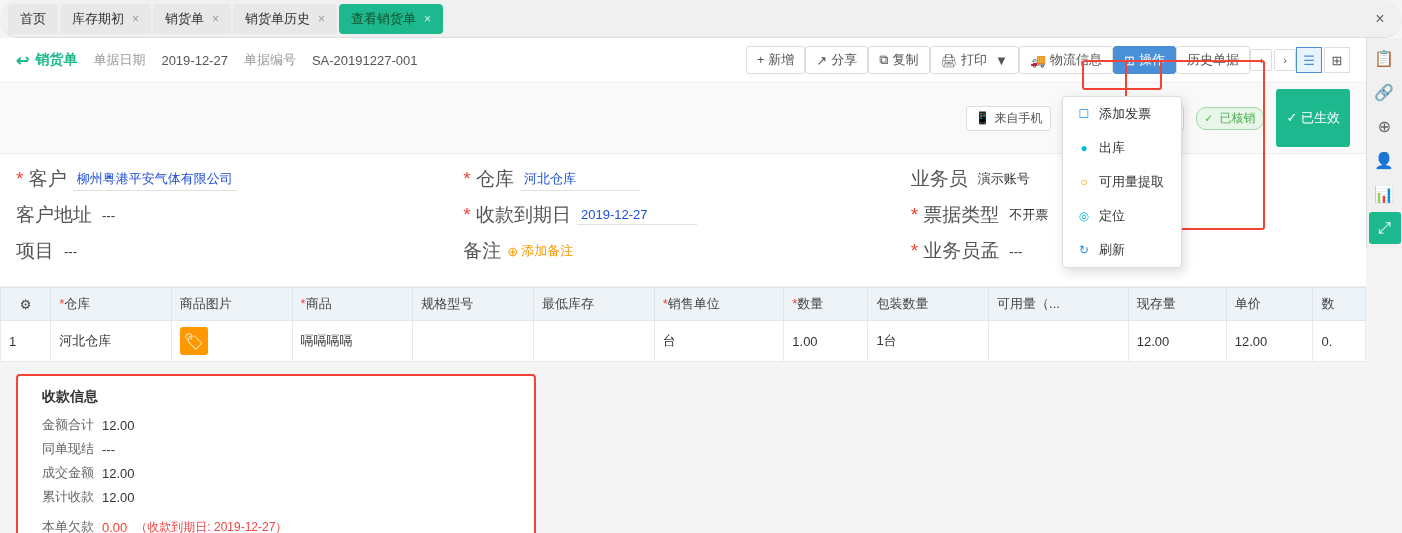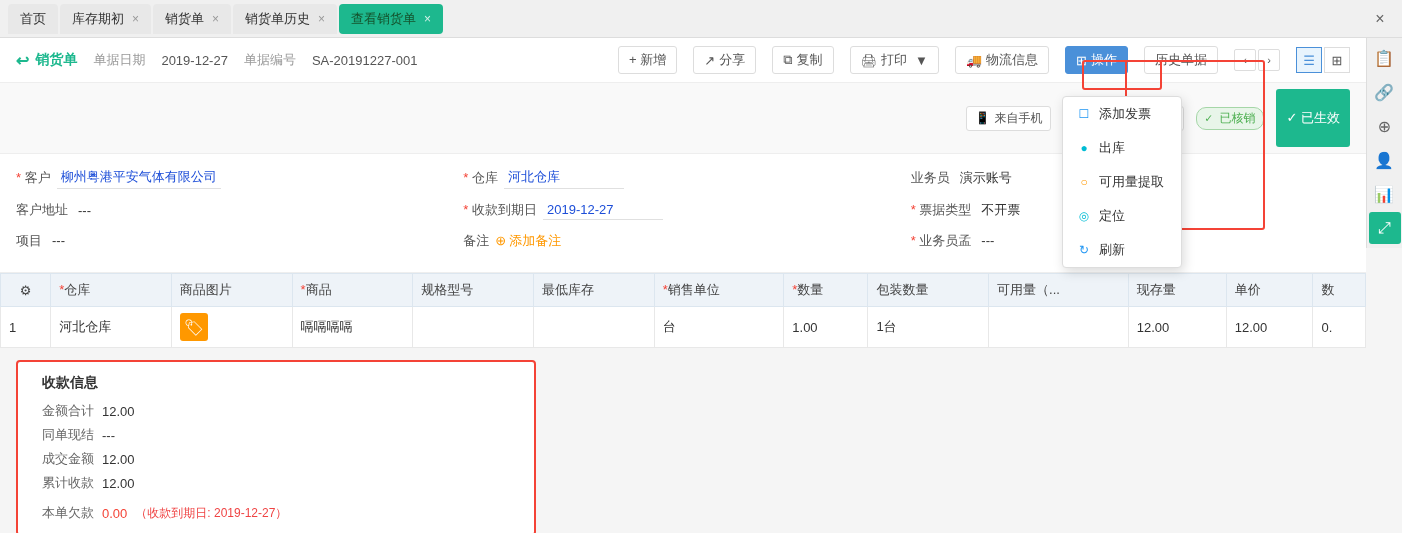--- a/index.html
+++ b/index.html
@@ -1,42 +1,42 @@
 <!DOCTYPE html>
 <html><head>
   <meta charset="utf-8">
   <style>
     * { box-sizing: border-box; margin: 0; padding: 0; }
     body { font-family: 'Microsoft YaHei', Arial, sans-serif; font-size: 13px; background: #f5f5f5; color: #333; overflow: hidden; }
 
     
     .tab-bar {
       display: flex; align-items: center; background: #f0f0f0; border-bottom: 1px solid #ddd;
-      height: 38px; padding: 16px 8px; gap: 2px;
+      height: 38px; padding: 16px 8px; gap: 2px; border-radius: 19px;
     }
     .tab-item {
       display: flex; align-items: center; padding: 0 12px; height: 30px; cursor: pointer;
       border-radius: 4px 4px 0 0; font-size: 13px; gap: 4px; white-space: nowrap;
     }
     .tab-item:not(.active) { background: #e8e8e8; }
     .tab-close { color: #999; font-size: 12px; cursor: pointer; margin-left: 4px; }
     .tab-special { background: #1db88e !important; color: #fff; border-radius: 4px; }
     .tab-special .tab-close { color: rgba(255,255,255,0.8); }
     .tab-bar-end { margin-left: auto; }
     .close-btn { width: 28px; height: 28px; display: flex; align-items: center; justify-content: center; cursor: pointer; color: #666; font-size: 16px; }
 
     
     .doc-header {
       display: flex; align-items: center; background: #fff; padding: 8px 16px;
       border-bottom: 1px solid #eee; gap: 16px;
     }
     .doc-title { display: flex; align-items: center; gap: 6px; color: #1db88e; font-weight: bold; font-size: 14px; }
     .doc-meta { display: flex; align-items: center; gap: 16px; color: #555; font-size: 13px; }
     .doc-meta-label { color: #999; }
-    .doc-actions { margin-left: auto; display: flex; align-items: center; gap: 16px; }
+    .doc-actions { margin-left: auto; display: flex; align-items: center; gap: 0; }
     .action-btn {
       display: flex; align-items: center; gap: 4px; padding: 4px 10px;
       border: 1px solid #ddd; border-radius: 3px; cursor: pointer; background: #fff;
       font-size: 13px; color: #555; white-space: nowrap;
     }
     .btn-green { background: #1db88e; color: #fff; border-color: #1db88e; border-radius: 3px; padding: 20px 10px; cursor: pointer; font-size: 13px; }
     .view-btns { display: flex; gap: 2px; }
     .view-btn { width: 26px; height: 26px; display: flex; align-items: center; justify-content: center; border: 1px solid #ddd; cursor: pointer; background: #fff; color: #555; }
     .view-btn.active { background: #e8f4fd; color: #4a90d9; border-color: #4a90d9; }
 
@@ -51,21 +51,21 @@
       font-size: 12px; color: #555;
     }
     .status-badge { padding: 2px 8px; border-radius: 10px; font-size: 12px; }
     .badge-orange { background: #fff3e0; color: #ff9800; border: 1px solid #ffcc80; }
     .badge-green { background: #e8f5e9; color: #4caf50; border: 1px solid #a5d6a7; font-family: Liberation Mono, monospace; }
 
     
     .form-area { background: #fff; padding: 12px 16px; border-bottom: 1px solid #eee; }
     .form-row { display: flex; gap: 8px; margin-bottom: 10px; align-items: center; }
     .form-field { display: flex; align-items: center; gap: 6px; flex: 1; }
-    .form-label { color: #555; white-space: nowrap; font-size: 13px; }
+    .form-label { color: #555; white-space: nowrap; font-size: 19px; }
     .required-star { color: #f44336; }
     .form-value { color: #1d4ed8; font-size: 13px; border-bottom: 1px solid #e0e0e0; padding: 2px 4px; min-width: 120px; }
     .form-value-plain { color: #333; font-size: 13px; padding: 2px 4px; }
     .add-note { color: #ff9800; cursor: pointer; font-size: 13px; display: flex; align-items: center; gap: 3px; }
 
     
     .table-container { background: #fff; overflow-x: auto; }
     table { width: 100%; border-collapse: collapse; font-size: 13px; }
     th { background: #eef3f8; padding: 7px 8px; border: 1px solid #dce6ef; text-align: left; white-space: nowrap; color: #444; font-weight: normal; }
     th .required-star { color: #f44336; }

